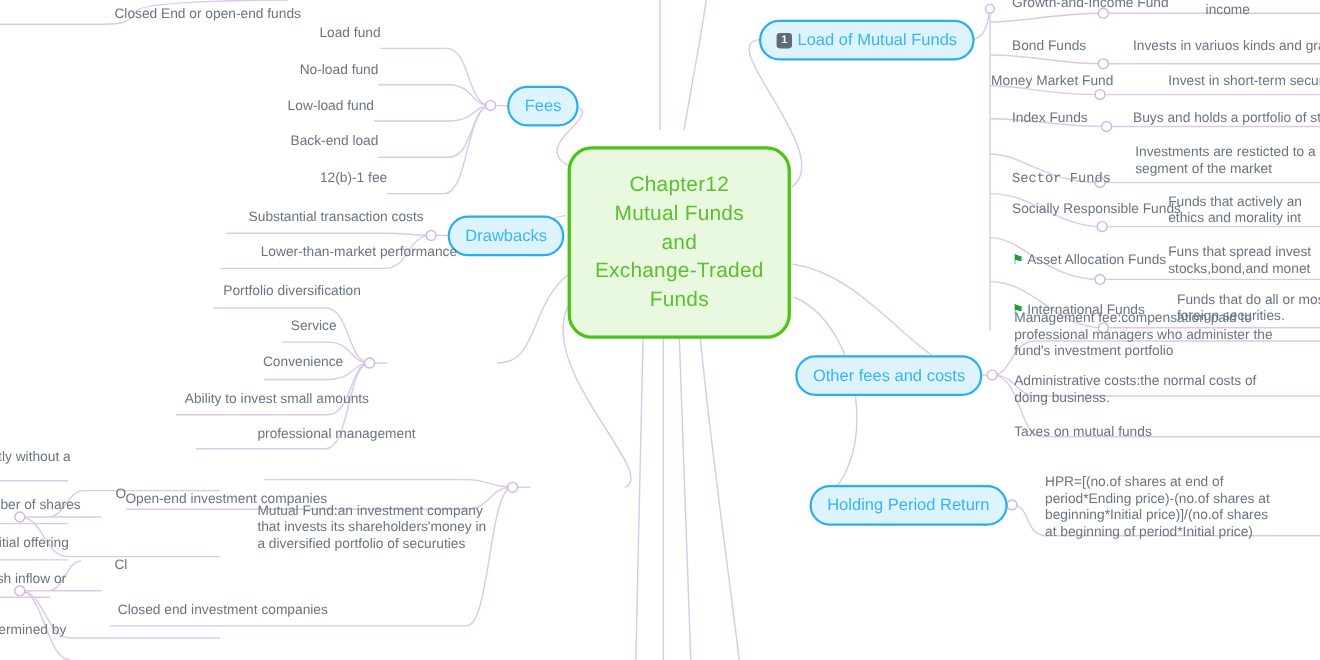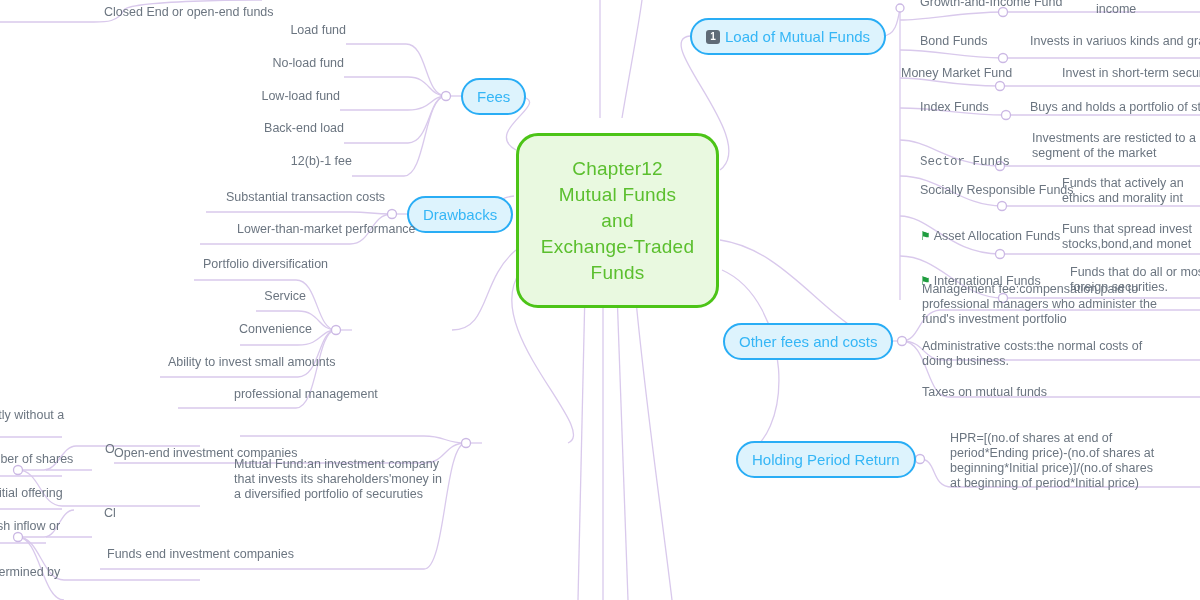--- a/index.html
+++ b/index.html
@@ -214,21 +214,21 @@
   <div class="leaf" style="left:203px;top:222px;margin-left:34px;">Lower-than-market performance</div>
 
   <div class="leaf" style="left:203px;top:257px;">Portfolio diversification</div>
   <div class="leaf r" style="left:196px;top:289px;width:110px;">Service</div>
   <div class="leaf r" style="left:196px;top:322px;width:116px;">Convenience</div>
   <div class="leaf" style="left:168px;top:355px;">Ability to invest small amounts</div>
   <div class="leaf" style="left:186px;top:387px;padding-left:48px;">professional management</div>
 
   <div class="desc wrap" style="left:234px;top:423px;width:212px;margin-top:34px;">Mutual Fund:an investment company that invests its shareholders'money in a diversified portfolio of securuties</div>
   <div class="leaf" style="left:114px;top:429px;margin-top:17px;">Open-end investment companies</div>
-  <div class="leaf" style="left:107px;top:547px;">Funds end investment companies</div>
+  <div class="leaf" style="left:107px;top:547px;">Closed end investment companies</div>
 
   <div class="leaf" style="left:104px;top:5px;">Closed End or open-end funds</div>
 
   <div class="leaf" style="left:-8px;top:408px;">ctly without a</div>
   <div class="leaf" style="left:-10px;top:452px;">mber of shares</div>
   <div class="leaf" style="left:-8px;top:486px;">nitial offering</div>
   <div class="leaf" style="left:-10px;top:519px;">ash inflow or</div>
   <div class="leaf" style="left:-12px;top:565px;">etermined by</div>
 
   <div class="leaf" style="left:105px;top:442px;">O</div>

